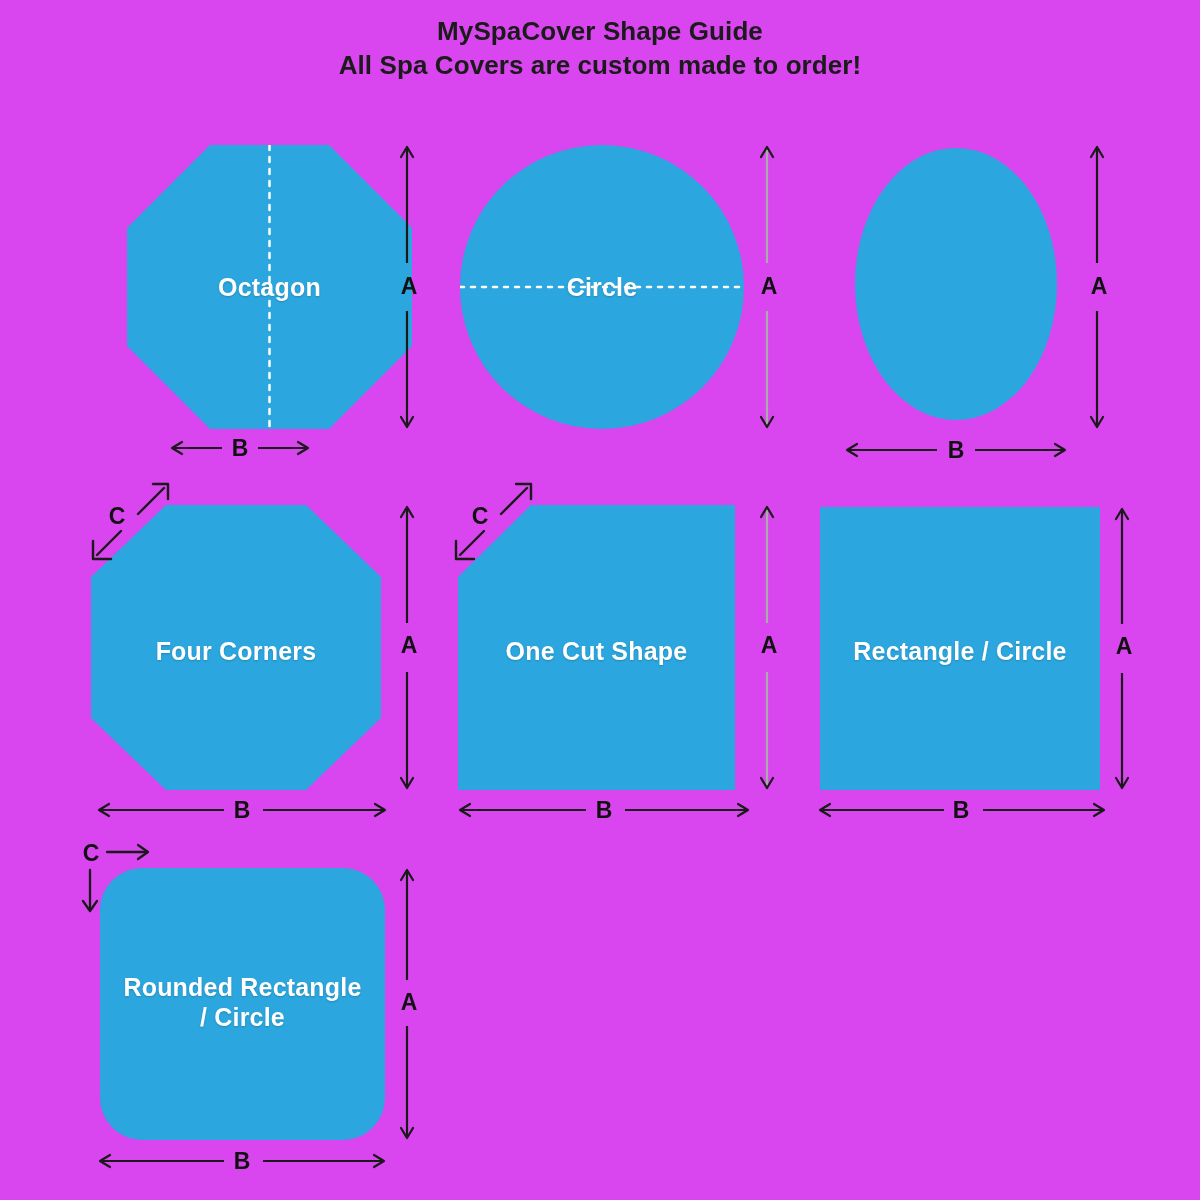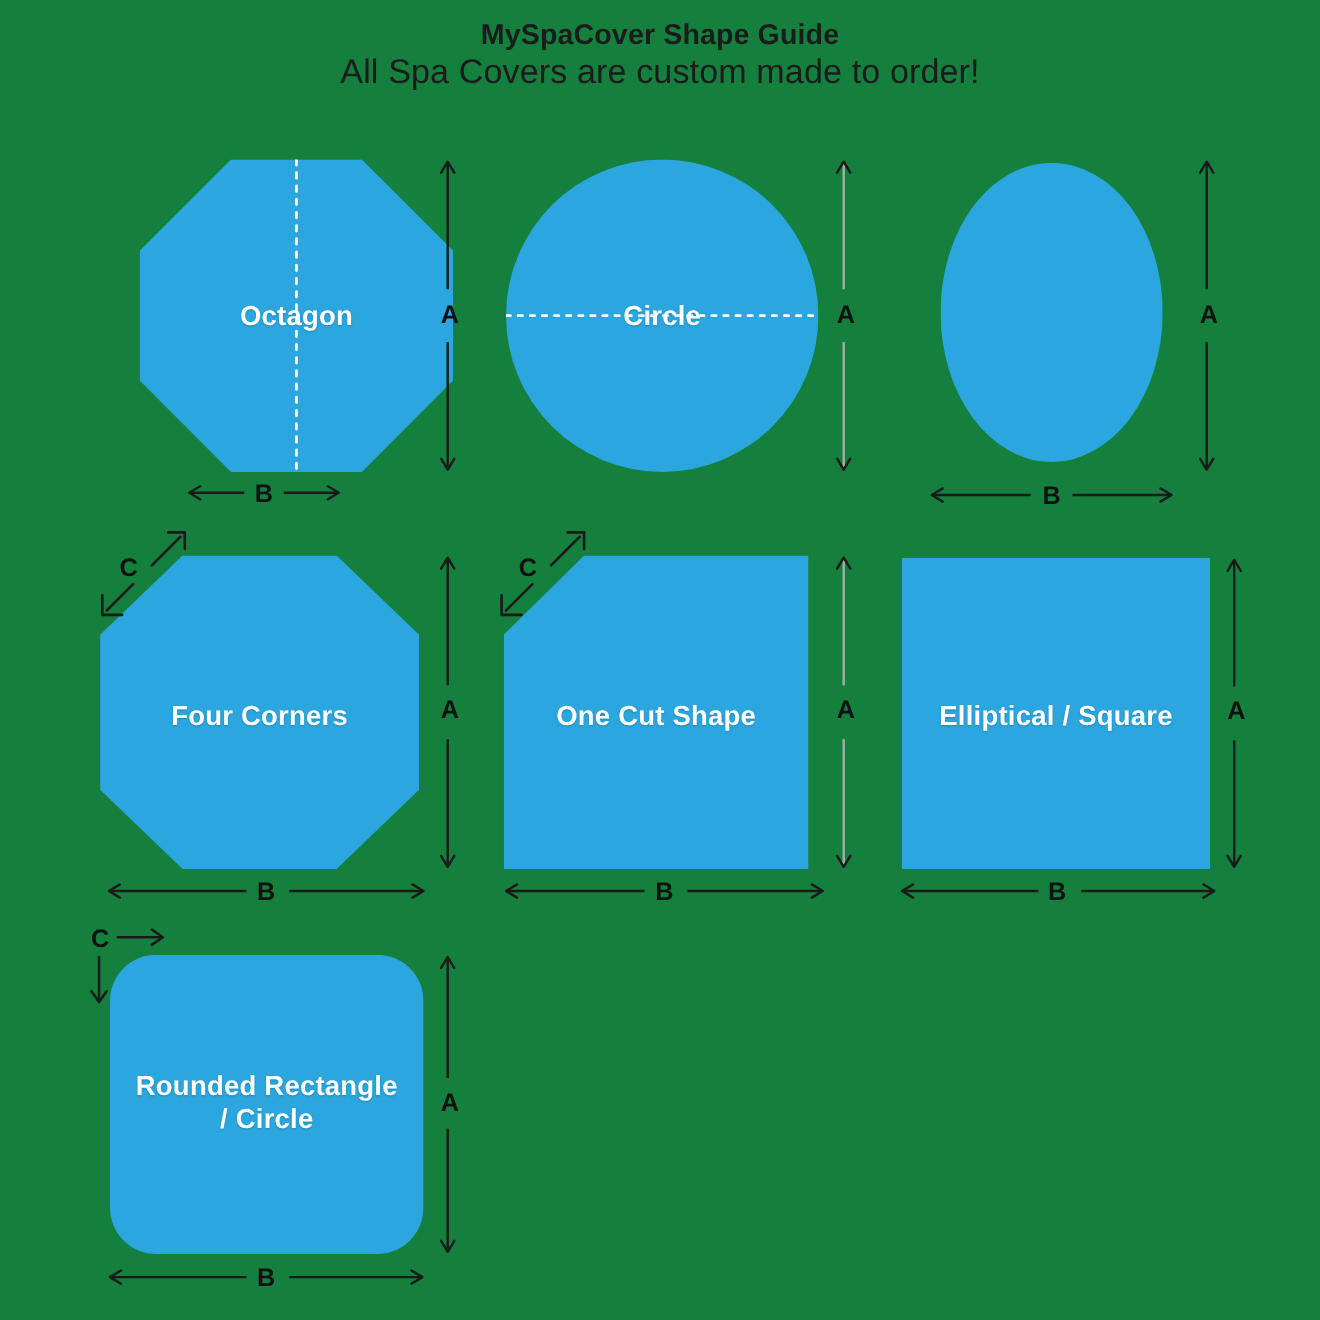--- a/index.html
+++ b/index.html
@@ -9,42 +9,42 @@
     background: #ffffff;
   }
   body {
     font-family: "Liberation Sans", sans-serif;
     -webkit-font-smoothing: antialiased;
   }
   #page {
     position: relative;
     width: 1200px;
     height: 1200px;
-    background: #15803d;
+    background: #d946ef;
     overflow: hidden;
   }
 
   
   .title-block {
     position: absolute;
     left: 0;
     top: 14px;
     width: 1200px;
     text-align: center;
   }
   .title-line1 {
     font-size: 26px;
     font-weight: 700;
     color: #1b1b1b;
     letter-spacing: 0.1px;
     line-height: 34px;
   }
   .title-line2 {
-    font-size: 31px;
-    font-weight: 400;
+    font-size: 26px;
+    font-weight: 700;
     color: #1b1b1b;
     letter-spacing: 0.1px;
     line-height: 34px;
   }
 
   
   .cell { position: absolute; }
 
   .shape-svg { display: block; }
 
@@ -230,21 +230,21 @@
       <line x1="167" y1="13" x2="289" y2="13"></line>
       <polyline points="280,7 290,13 280,19" stroke-linecap="round" stroke-linejoin="round"></polyline>
     </g>
   </svg>
   <div class="dim-letter" style="left:590px; top:797px; width:28px;">B</div>
 
   <div class="cell" style="left:820px; top:507px; width:280px; height:283px;">
     <svg class="shape-svg" width="280" height="283" viewBox="0 0 280 283">
       <rect x="0" y="0" width="280" height="283" fill="#2BA6DE"></rect>
     </svg>
-    <div class="shape-label" style="left:-10px; top:129px; width:300px;">Elliptical / Square</div>
+    <div class="shape-label" style="left:-10px; top:129px; width:300px;">Rectangle / Circle</div>
   </div>
 
   <svg class="arrow-svg" style="left:1110px; top:507px;" width="38" height="283" viewBox="0 0 38 283">
     <g stroke="#1A1A1A" stroke-width="2.2" fill="none">
       <line x1="12" y1="4" x2="12" y2="117"></line>
       <polyline points="6,12 12,2 18,12" stroke-linecap="round" stroke-linejoin="round"></polyline>
       <line x1="12" y1="166" x2="12" y2="279"></line>
       <polyline points="6,271 12,281 18,271" stroke-linecap="round" stroke-linejoin="round"></polyline>
     </g>
   </svg>

